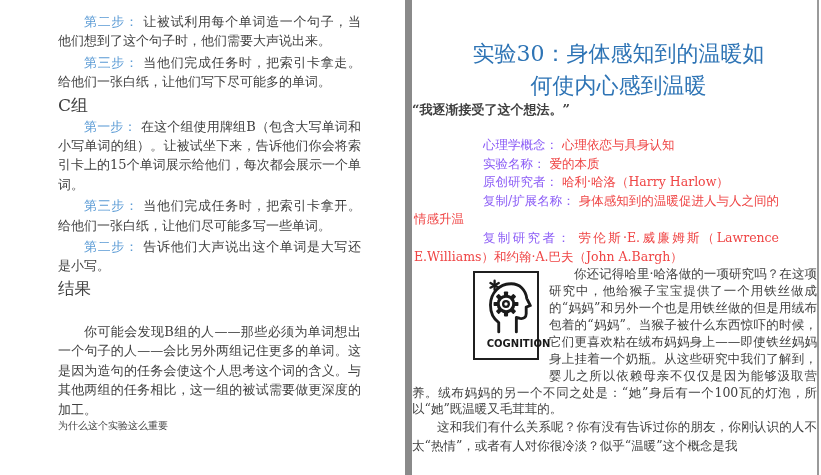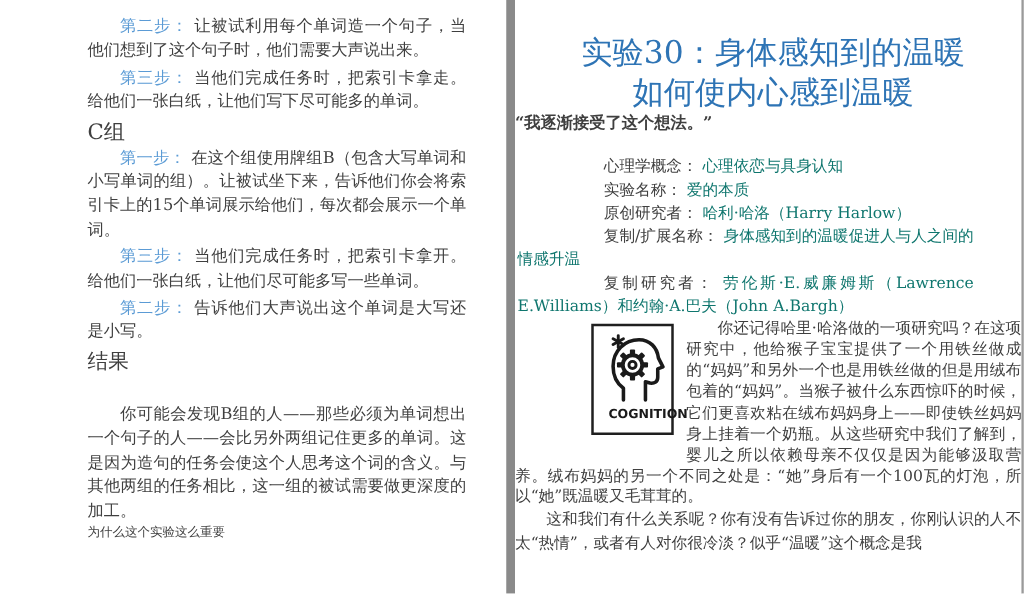--- a/index.html
+++ b/index.html
@@ -12,21 +12,21 @@
     position: relative;
     width: 821px;
     height: 475px;
     background: #ffffff;
     overflow: hidden;
   }
 
   
   .page-left {
     position: absolute;
-    left: 12px; top: 0;
+    left: 0; top: 0;
     width: 405px; height: 475px;
     background: #fff;
     box-sizing: border-box;
     padding: 12px 44px 0 58px;
   }
   .page-left p, .page-right p {
     margin: 0;
     color: #3f3f3f;
   }
   .lp-para {
@@ -77,44 +77,44 @@
   
   .page-right {
     position: absolute;
     left: 412px; top: 0;
     width: 405px; height: 475px;
     background: #fff;
     box-sizing: border-box;
     overflow: hidden;
   }
   .rp-title {
-    margin: 26px 44px 0 52px;
+    margin: 38px 44px 0 52px;
     text-align: center;
     color: #2e74b5;
-    font-size: 25px;
+    font-size: 22px;
     line-height: 31.5px;
     font-weight: normal;
   }
   .rp-quote {
     margin: 25px 42px 0 53px;
     color: #3a3a3a;
     font-size: 13px;
     font-weight: bold;
   }
   .rp-meta {
     margin: 17px 38px 0 2px;
   }
   .rp-meta-item {
     font-size: 12.5px;
     line-height: 18.6px;
     text-indent: 69px;
     text-align: justify;
   }
-  .rp-meta-item .meta-label { color: #404040; }
-  .rp-meta-item .meta-value { color: #0f766e; }
+  .rp-meta-item .meta-label { color: #8b5cf6; }
+  .rp-meta-item .meta-value { color: #ef4444; }
 
   .rp-body-1 {
     margin: 3px 40px 0 2px;
     font-size: 12.5px;
     line-height: 16.9px;
     text-indent: 2em;
     text-align: justify;
   }
   .rp-body-2 {
     margin: 2px 42px 0 53px;

